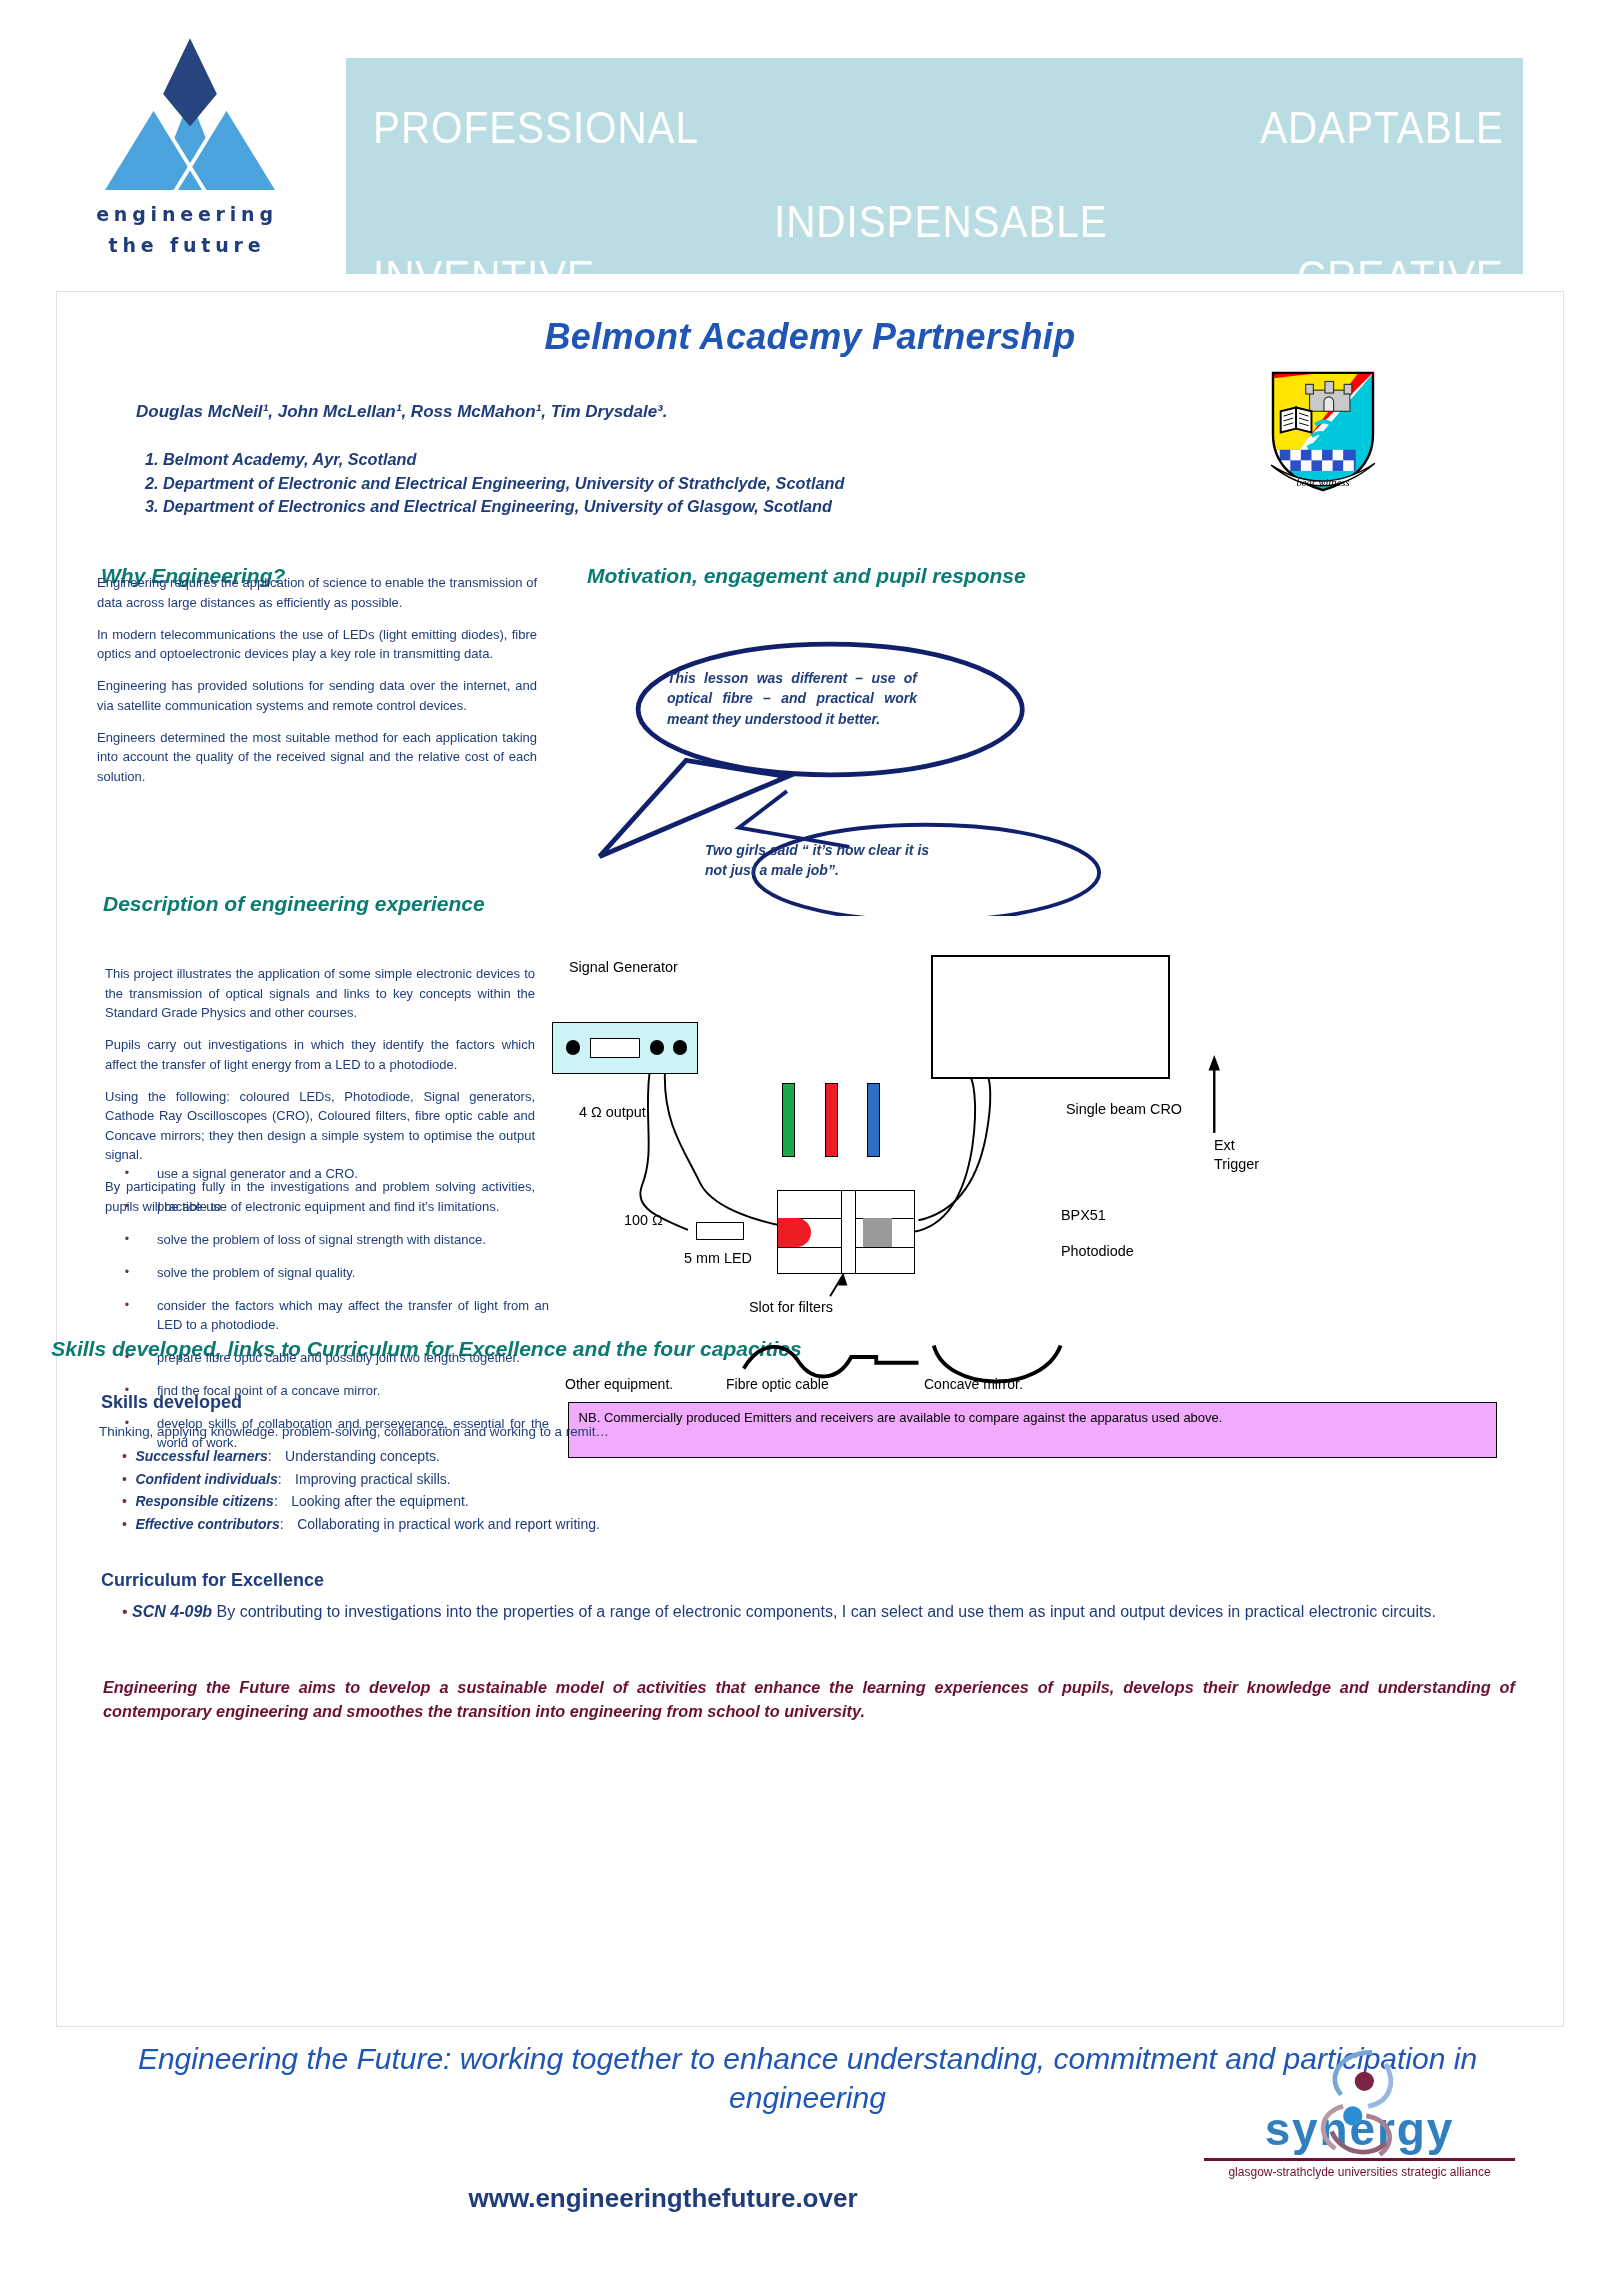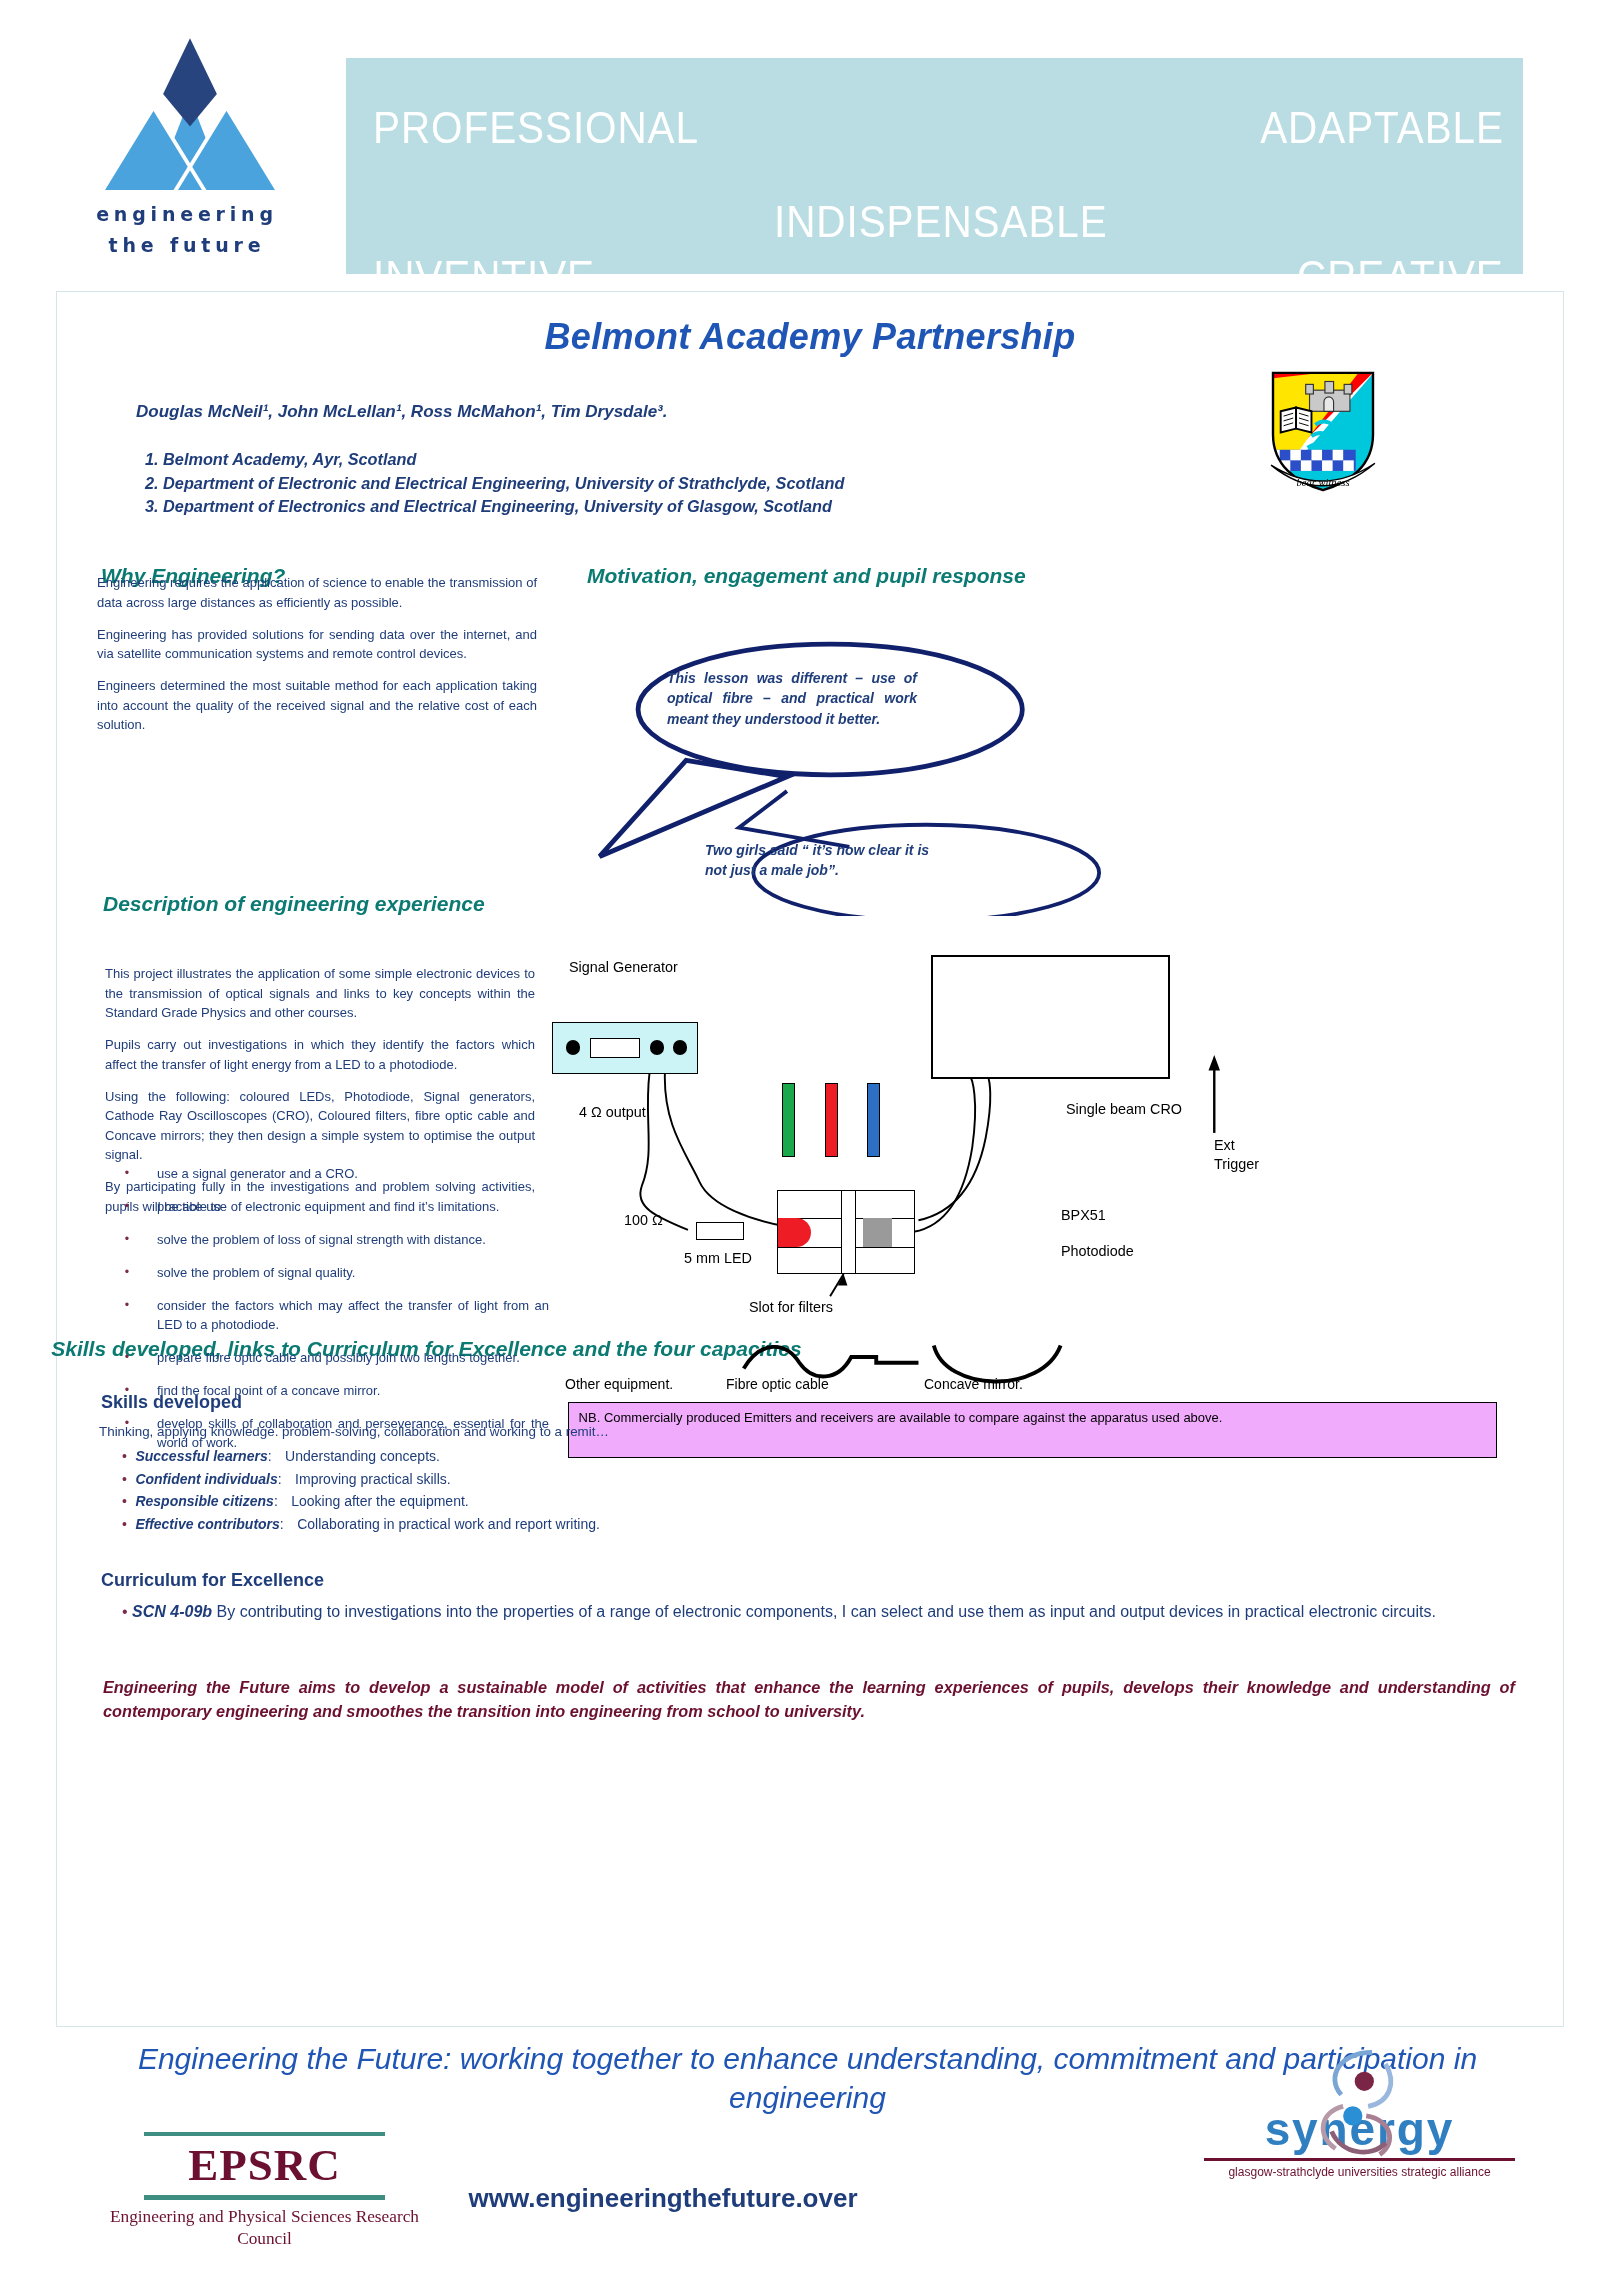--- a/index.html
+++ b/index.html
@@ -298,20 +298,21 @@
     <text x="56" y="122" font-size="11" font-style="italic" text-anchor="middle" font-family="Liberation Serif, serif" fill="#000">bear witness</text>
   </svg>
 
   <div class="sec-head" id="h-why">Why Engineering?</div>
   <div class="sec-head" id="h-motivation">Motivation, engagement and pupil response</div>
   <div class="sec-head" id="h-description">Description of engineering experience</div>
   <div class="sec-head" id="h-skills-links">Skills developed, links to Curriculum for Excellence and the four capacities</div>
 
   <div id="why-body">
     <p>Engineering requires the application of science to enable the transmission of data across large distances as efficiently as possible.</p>
+    <p>In modern telecommunications the use of LEDs (light emitting diodes), fibre optics and optoelectronic devices play a key role in transmitting data.</p>
     <p>Engineering has provided solutions for sending data over the internet, and via satellite communication systems and remote control devices.</p>
     <p>Engineers determined the most suitable method for each application taking into account the quality of the received signal and the relative cost of each solution.</p>
   </div>
 
   <div id="bubbles">
     <svg width="999" height="317" viewBox="0 0 1040 330">
       <ellipse cx="300" cy="115" rx="200" ry="68" fill="#fff" stroke="#10206b" stroke-width="5"></ellipse>
       <polygon points="150,168 255,185 60,268" fill="#fff" stroke="#10206b" stroke-width="5"></polygon>
       <ellipse cx="400" cy="285" rx="180" ry="50" fill="#fff" stroke="#10206b" stroke-width="4"></ellipse>
       <polyline points="255,200 205,238 320,258" fill="none" stroke="#10206b" stroke-width="4"></polyline>
@@ -441,26 +442,20 @@
     <span class="code">SCN 4-09b</span><span> By contributing to investigations into the properties of a range of electronic components, I can select and use them as input and output devices in practical electronic circuits.</span>
   </div>
 
   <div id="closing">Engineering the Future aims to develop a sustainable model of activities that enhance the learning experiences of pupils, develops their knowledge and understanding of contemporary engineering and smoothes the transition into engineering from school to university.</div>
 </div>
 
 <div id="footer">
 
   <div id="tagline">Engineering the Future: working together to enhance understanding, commitment and participation in engineering</div>
 
-  <div id="epsrc">
-    <div class="epsrc-rule"></div>
-    <div id="epsrc-name">EPSRC</div>
-    <div class="epsrc-rule"></div>
-    <div id="epsrc-sub">Engineering and Physical Sciences Research Council</div>
-  </div>
 
   <a id="weburl" href="#" style="text-decoration:none">www.engineeringthefuture.over</a>
 
   <div id="synergy">
     <svg id="syn-mark" viewBox="0 0 130 130">
       <g fill="none" stroke-width="5">
         <path d="M78,14 C44,14 30,40 46,58" stroke="#7aa6d6"></path>
         <path d="M92,26 C104,46 96,66 74,70" stroke="#9ab8dd"></path>
         <path d="M48,70 C24,76 20,100 40,114" stroke="#b79aa8"></path>
         <path d="M72,80 C98,84 104,108 86,120" stroke="#a87f93"></path>

